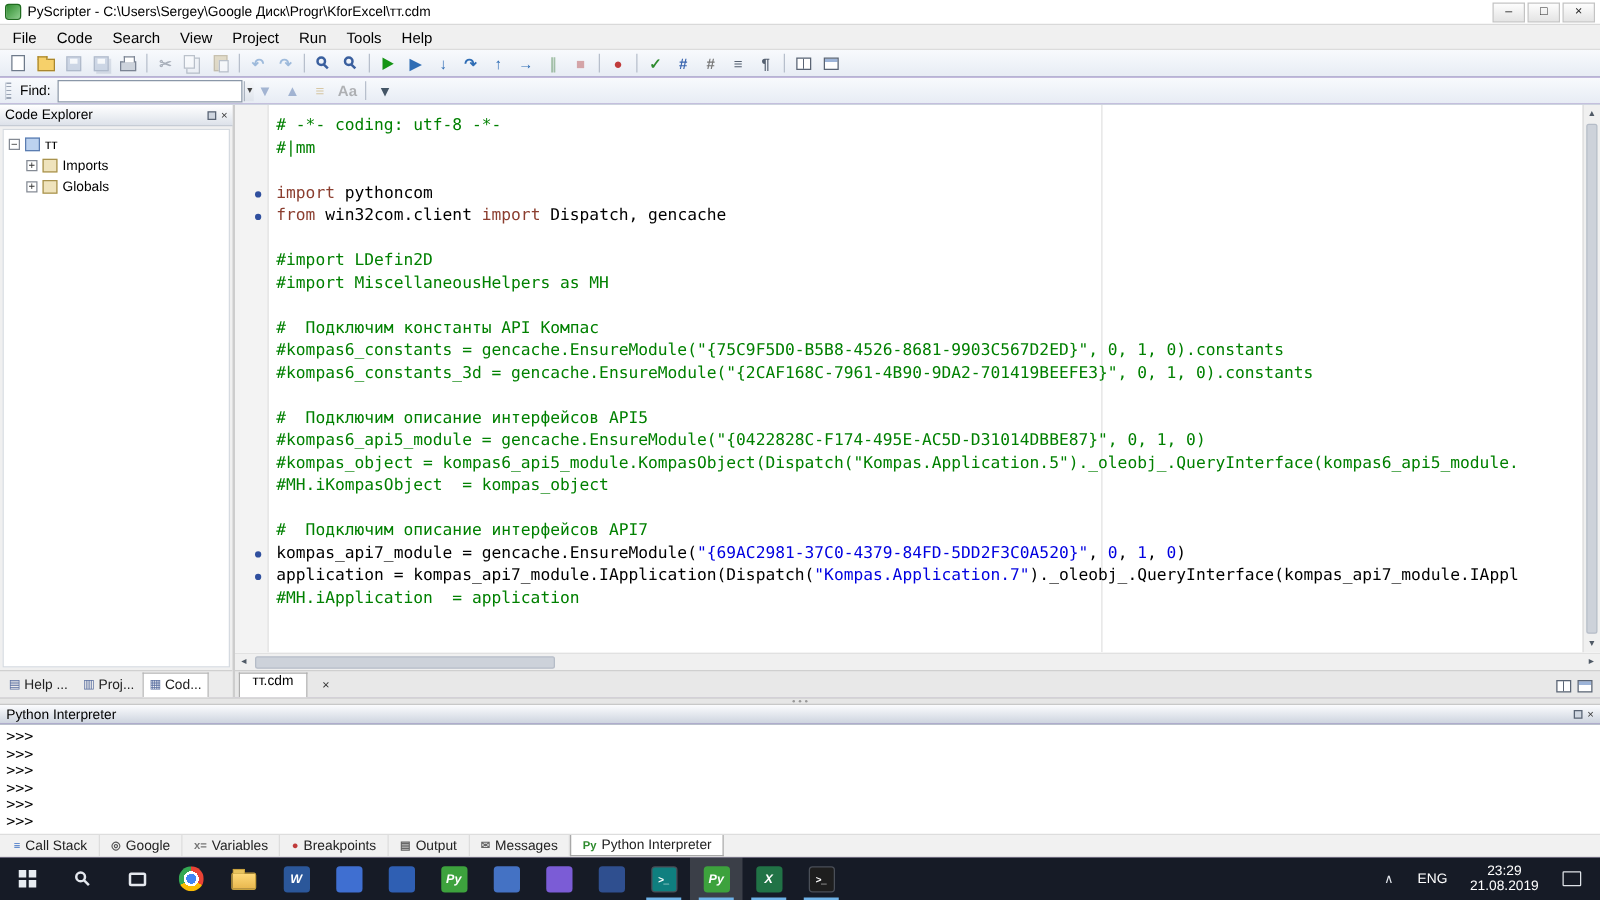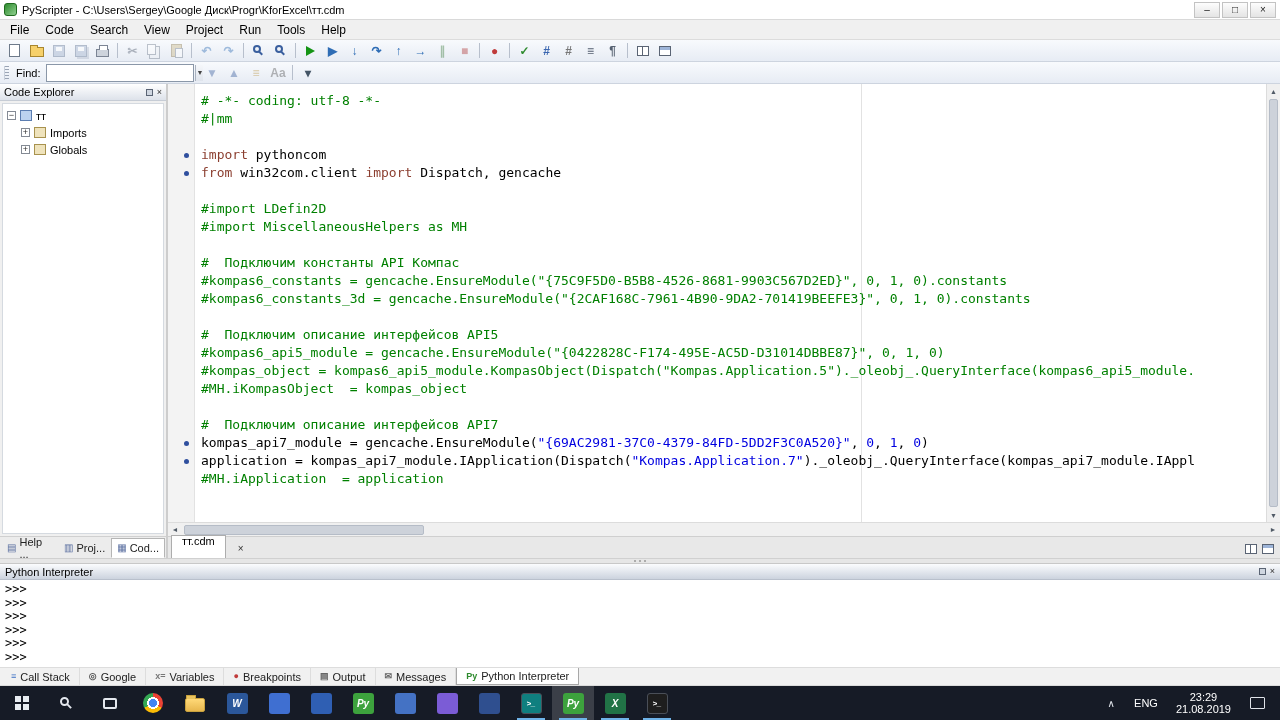--- a/index.html
+++ b/index.html
@@ -44,21 +44,21 @@
   .ic-win{width:12px;height:10px;border:1px solid #5a6474;background:linear-gradient(#9db4d8 3px,#fff 3px);}
 
   
   .findbar-label{font-size:11px;margin:0 5px 0 2px;}
   .find-combo{width:148px;height:18px;background:#fff;border:1px solid #8a97a8;display:flex;margin-right:6px;}
   .find-input{flex:1;border:none;outline:none;font-size:11px;padding:0 3px;background:transparent;font-family:"Liberation Sans",sans-serif;}
   .combo-btn{width:15px;background:linear-gradient(#f5f7fa,#dfe4ec);border-left:1px solid #aab3c0;font-size:7px;display:flex;align-items:center;justify-content:center;color:#444;}
 
   
   .main{flex:1 1 auto;display:flex;min-height:0;background:#fff;}
-  .left-panel{width:168px;flex:0 0 auto;display:flex;flex-direction:column;background:#f0f0f0;border-right:2px solid #cdcdcd;}
+  .left-panel{width:188px;flex:0 0 auto;display:flex;flex-direction:column;background:#f0f0f0;border-right:2px solid #cdcdcd;}
   .panel-header{height:17px;background:linear-gradient(#ffffff,#dde2ea);border-bottom:1px solid #c6ccd5;display:flex;align-items:center;padding:0 4px;font-size:11px;flex:0 0 auto;}
   .hdr-icons{margin-left:auto;display:flex;gap:4px;align-items:center;}
   .pin-ic{width:7px;height:7px;border:1px solid #5a6474;background:#cfd6e0;}
   .small-x{font-size:9px;color:#333;line-height:1;}
   .tree{flex:1 1 auto;background:#fff;border:1px solid #d5dae0;margin:2px;padding:3px 2px;font-size:11px;overflow:hidden;}
   .tree-row{display:flex;align-items:center;height:17px;gap:4px;}
   .expander{width:9px;height:9px;border:1px solid #848a94;background:#fff;font-size:9px;line-height:7px;text-align:center;color:#333;flex:0 0 auto;}
   .node-icon{width:12px;height:11px;border-style:solid;border-width:1px;flex:0 0 auto;}
   .left-tabs{height:22px;flex:0 0 auto;display:flex;align-items:flex-end;background:#ececec;border-top:1px solid #d0d0d0;padding:0 1px;}
   .ltab{height:20px;display:flex;align-items:center;gap:3px;padding:0 5px;font-size:11px;border:1px solid transparent;color:#222;}
@@ -78,21 +78,21 @@
   .tk-s{color:var(--c-string,#0000e0);}
   .tk-n{color:var(--c-number,#0000e0);}
   .tk-p{color:var(--c-plain,#000);}
   .vscroll{position:absolute;right:0;top:0;bottom:0;width:14px;background:#f0f0f0;border-left:1px solid #dcdcdc;display:flex;flex-direction:column;}
   .scroll-btn{height:14px;width:100%;display:flex;align-items:center;justify-content:center;font-size:7px;color:#505a66;flex:0 0 auto;}
   .hscroll .scroll-btn{width:14px;height:100%;}
   .vthumb{flex:1 1 auto;margin:1px 2px;background:#cdd2da;border:1px solid #b5bcc7;border-radius:2px;}
   .hscroll{height:14px;flex:0 0 auto;background:#f0f0f0;border-top:1px solid #dcdcdc;display:flex;align-items:center;}
   .hthumb{width:240px;height:10px;margin:0 2px;background:#cdd2da;border:1px solid #b5bcc7;border-radius:2px;}
   .tabbar{height:22px;flex:0 0 auto;background:#e8e8e8;border-top:1px solid #cfcfcf;display:flex;align-items:flex-end;padding:0 3px;}
-  .etab{height:20px;background:#fff;border:1px solid #adadad;border-bottom:none;display:flex;align-items:flex-end;padding:11px 10px;font-size:11px;}
+  .etab{height:20px;background:#fff;border:1px solid #adadad;border-bottom:none;display:flex;align-items:flex-start;padding:0 10px;font-size:11px;}
   .tab-close{margin-left:8px;margin-bottom:4px;font-size:10px;color:#333;width:14px;text-align:center;}
   .tabbar-right{margin-left:auto;display:flex;gap:5px;margin-bottom:4px;margin-right:3px;}
 
   
   .splitter-h{height:6px;flex:0 0 auto;background:#e6e6e6;border-top:1px solid #d0d0d0;border-bottom:1px solid #c8c8c8;display:flex;align-items:center;justify-content:center;gap:3px;}
   .splitter-h i{width:2px;height:2px;background:#989898;border-radius:50%;}
   .dock-header{height:16px;flex:0 0 auto;background:linear-gradient(#fbfcfe,#ccd3de);border-bottom:1px solid #b9c0cc;display:flex;align-items:center;padding:0 5px;font-size:11px;}
   .interp{height:88px;flex:0 0 auto;background:#fff;border-bottom:1px solid #ddd;font-family:"DejaVu Sans Mono","Liberation Mono",monospace;font-size:12px;line-height:13.5px;padding:3px 5px;overflow:hidden;}
   .dock-tabs{height:18px;flex:0 0 auto;background:#f1f1f1;display:flex;align-items:stretch;padding-left:2px;border-bottom:1px solid #dcdcdc;}
   .dtab{display:flex;align-items:center;gap:4px;padding:0 9px;font-size:11px;color:#222;border-right:1px solid #ddd;}

